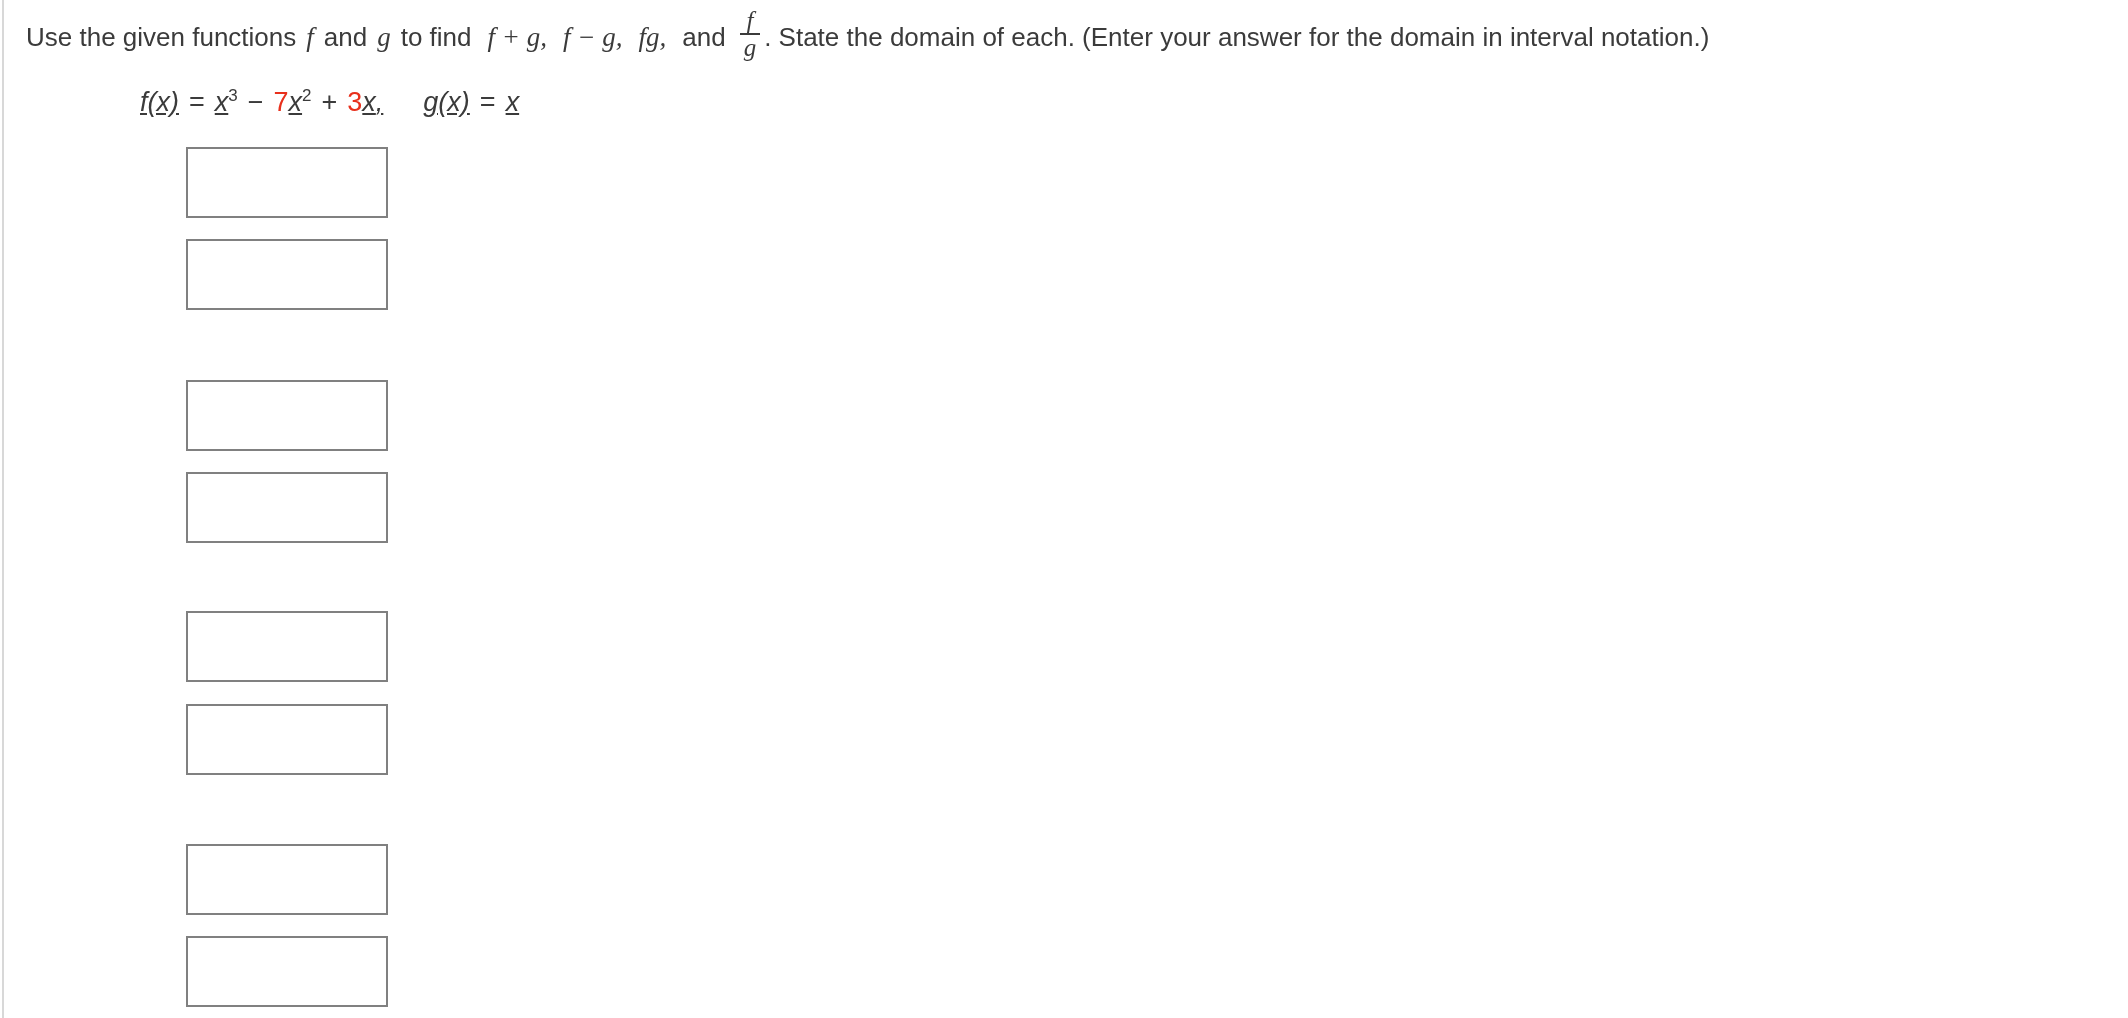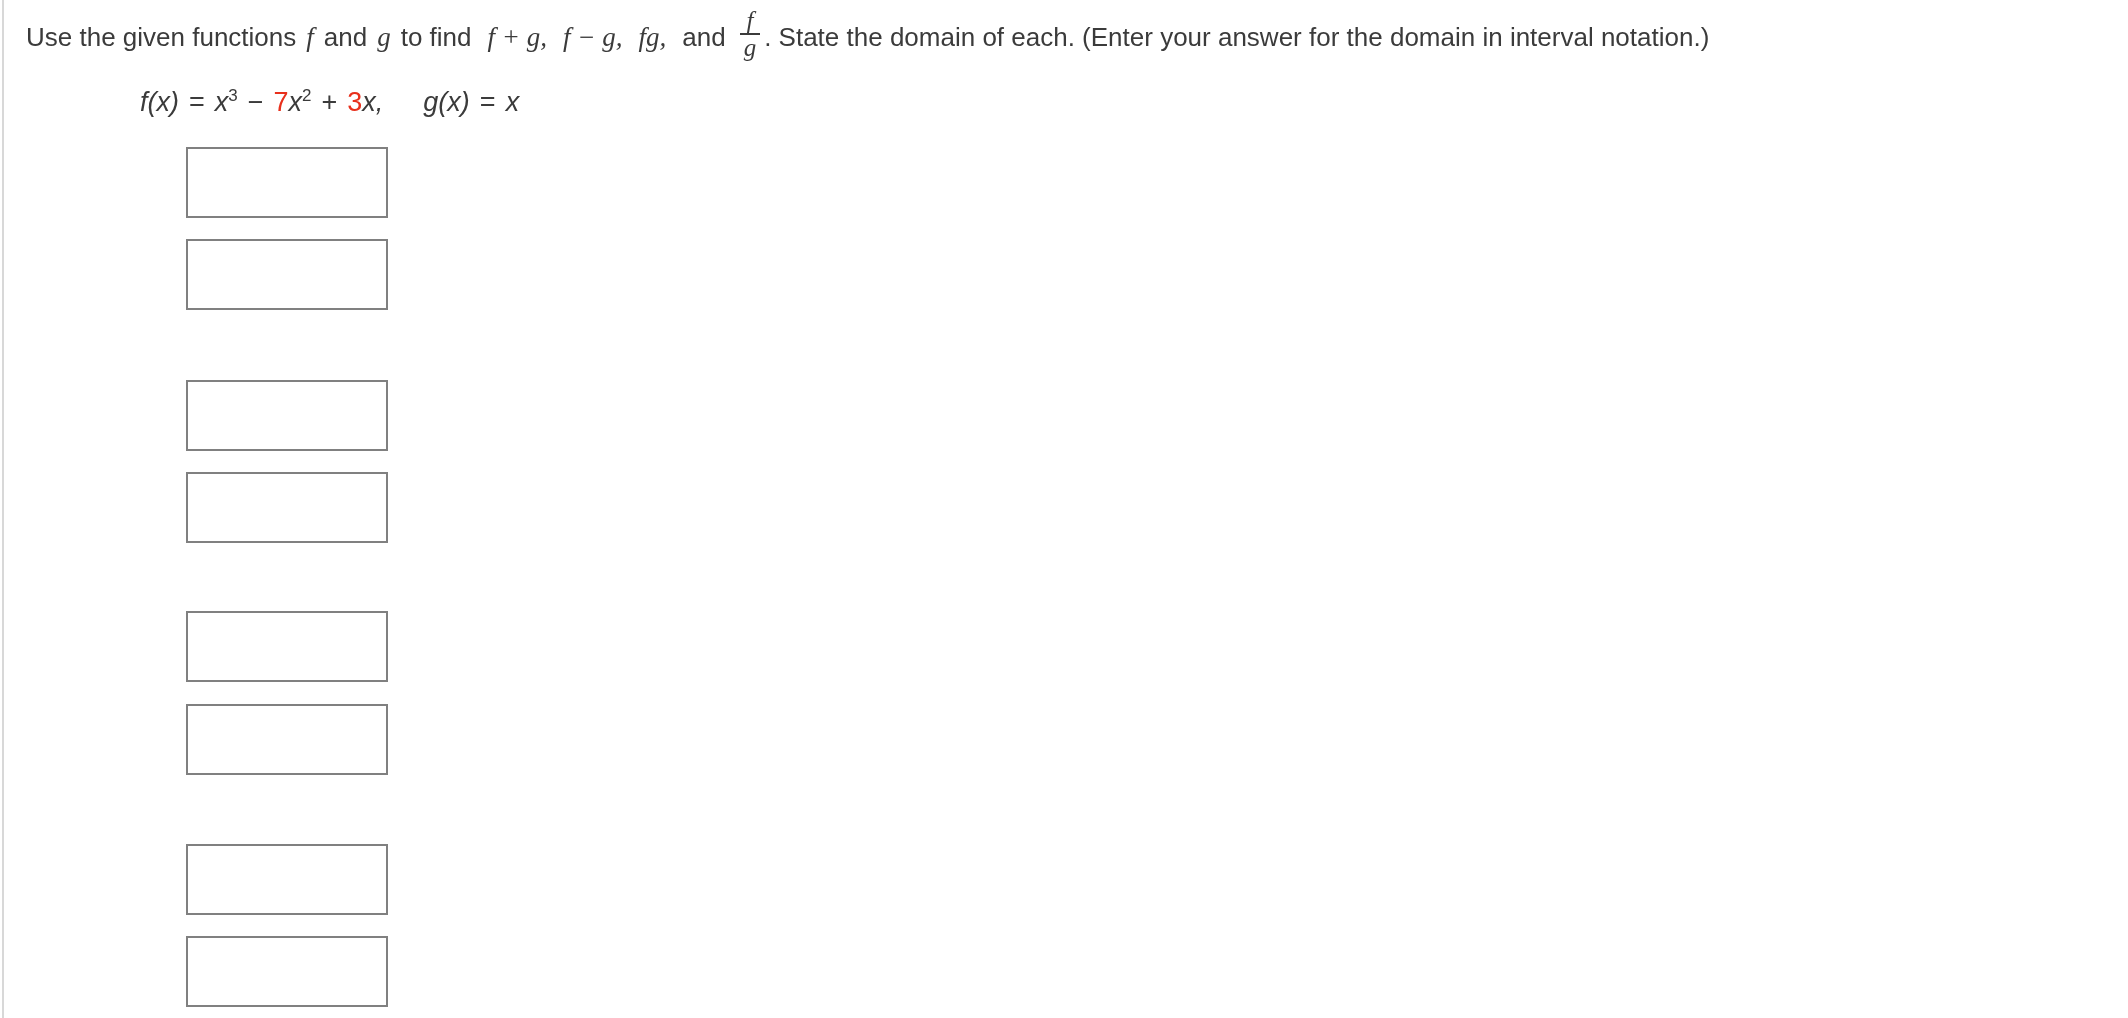--- a/index.html
+++ b/index.html
@@ -83,20 +83,21 @@
     position: absolute;
     left: 140px;
     top: 86px;
     font-size: 27px;
     white-space: nowrap;
     color: #3b3b3b;
     font-family: "Liberation Sans", "DejaVu Sans", sans-serif;
   }
   .defline .v {
     font-style: italic;
+    text-decoration: underline;
   }
   .defline sup {
     font-size: 17px;
     vertical-align: super;
     font-style: normal;
   }
   .defline .red {
     color: #e8301c;
     font-style: normal;
   }

